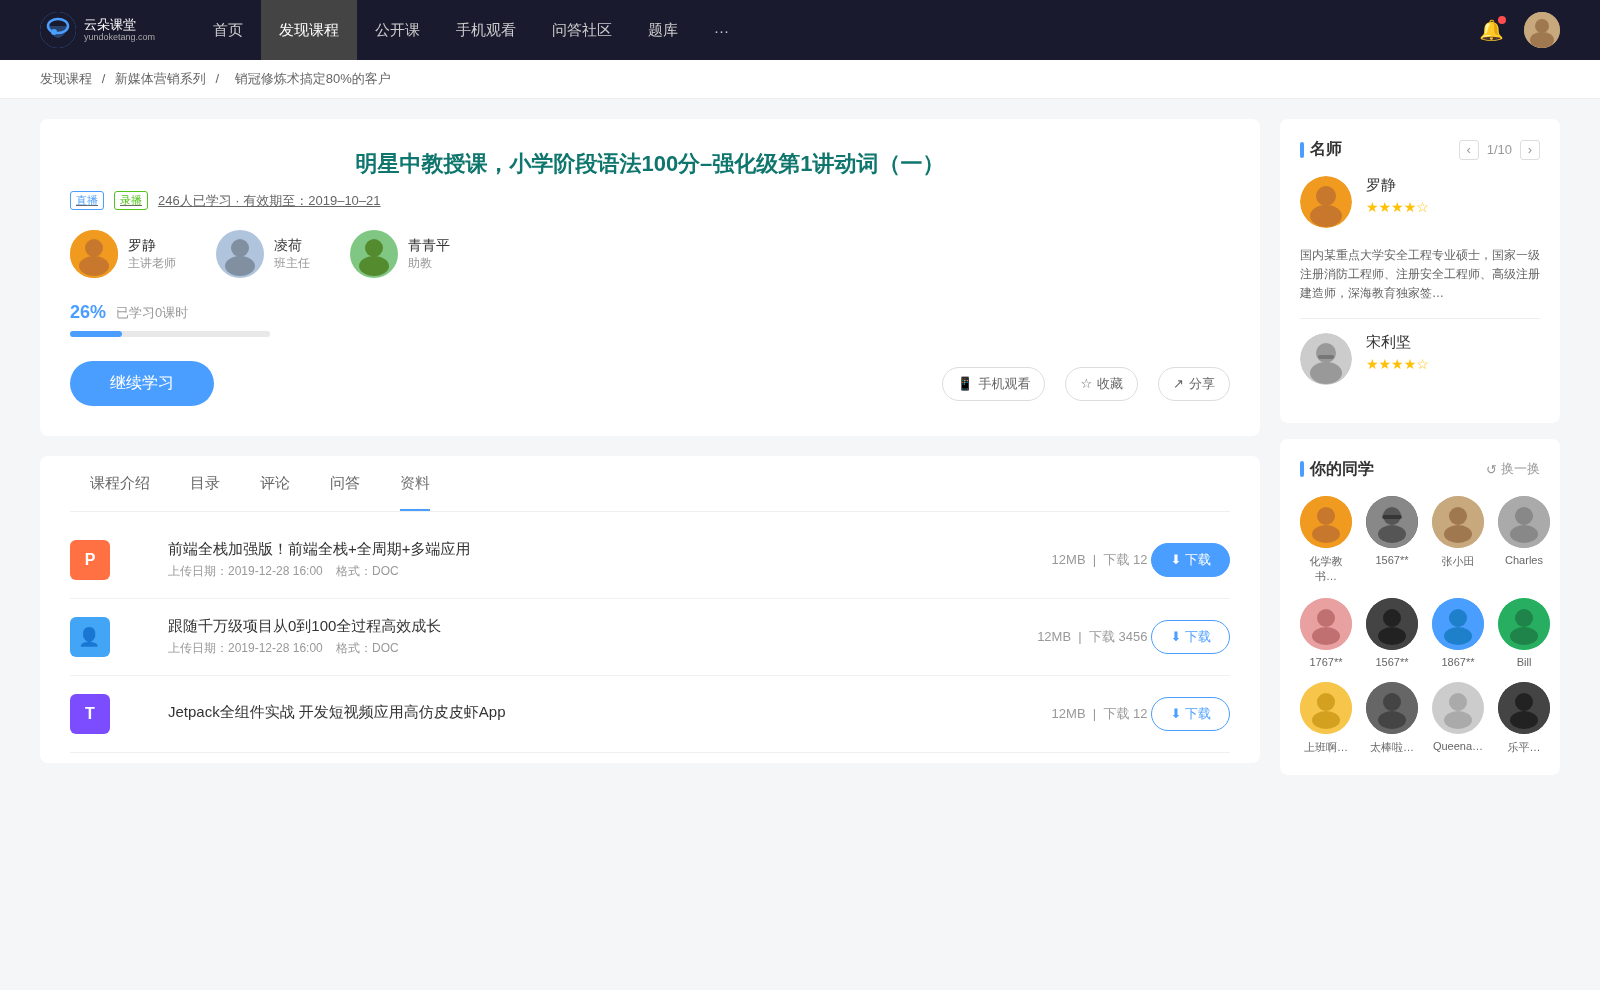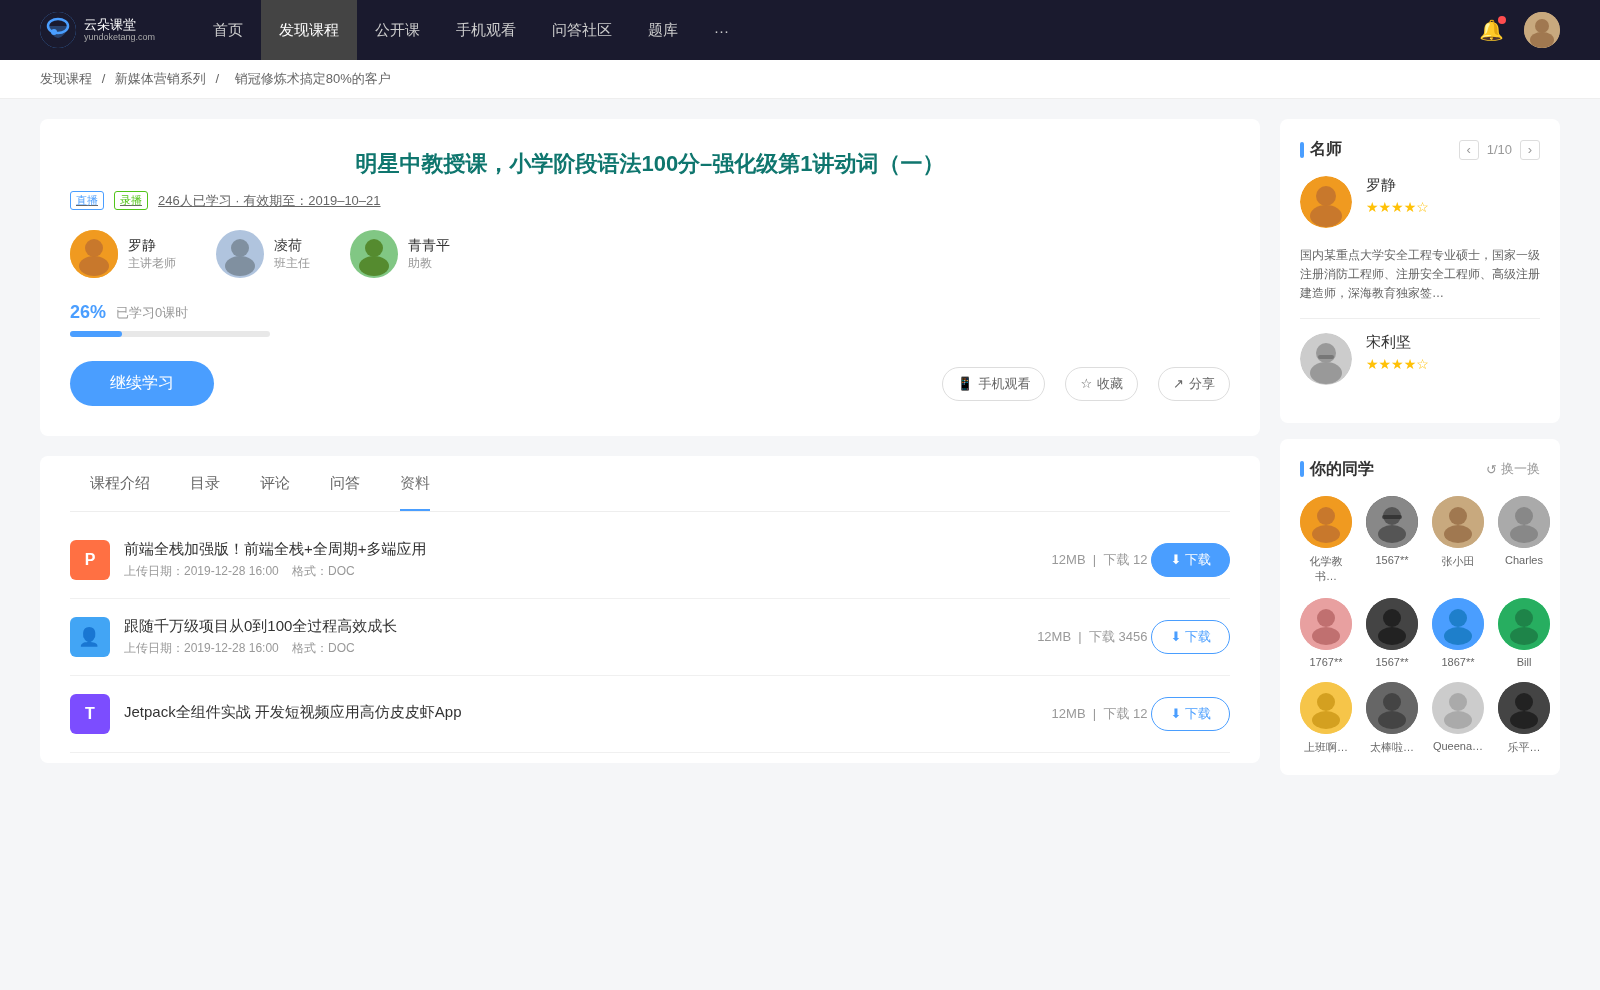--- a/index.html
+++ b/index.html
@@ -60,21 +60,21 @@
     .tabs-card { background: white; border-radius: 8px; padding: 0 30px; }
     .tabs-header { display: flex; border-bottom: 1px solid #eee; }
     .tab-item { padding: 18px 20px; cursor: pointer; color: #666; font-size: 15px; position: relative; }
     .tab-item.active { color: #737373; }
     .tab-item.active::after { content: ''; position: absolute; bottom: 0; left: 20px; right: 20px; height: 2px; background: #4a9eff; }
 
     
     .resource-list { padding: 10px 0; }
     .resource-item { display: flex; align-items: center; padding: 18px 0; border-bottom: 1px solid #f0f0f0; }
     .resource-icon { width: 40px; height: 40px; border-radius: 6px; display: flex; align-items: center; justify-content: center; color: white; font-weight: bold; font-size: 16px; margin-right: 14px; flex-shrink: 0; }
-    .resource-info { flex: 1; }
+    .resource-info { flex: 1; margin-left: 44px; }
     .resource-name { font-size: 15px; color: #333; margin-bottom: 4px; }
     .resource-meta { font-size: 12px; color: #999; }
     .resource-stats { color: #999; font-size: 13px; margin-right: 4px; white-space: nowrap; }
     .btn-download { border: 1px solid #4a9eff; color: #4a9eff; background: white; border-radius: 20px; padding: 7px 18px; cursor: pointer; font-size: 13px; white-space: nowrap; }
     .btn-download.filled { background: #4a9eff; color: white; }
 
     
     .panel-card { background: white; border-radius: 8px; padding: 20px; margin-bottom: 16px; }
     .panel-header { display: flex; align-items: center; justify-content: space-between; margin-bottom: 16px; }
     .panel-title { font-size: 16px; font-weight: bold; color: #333; display: flex; align-items: center; gap: 6px; }

